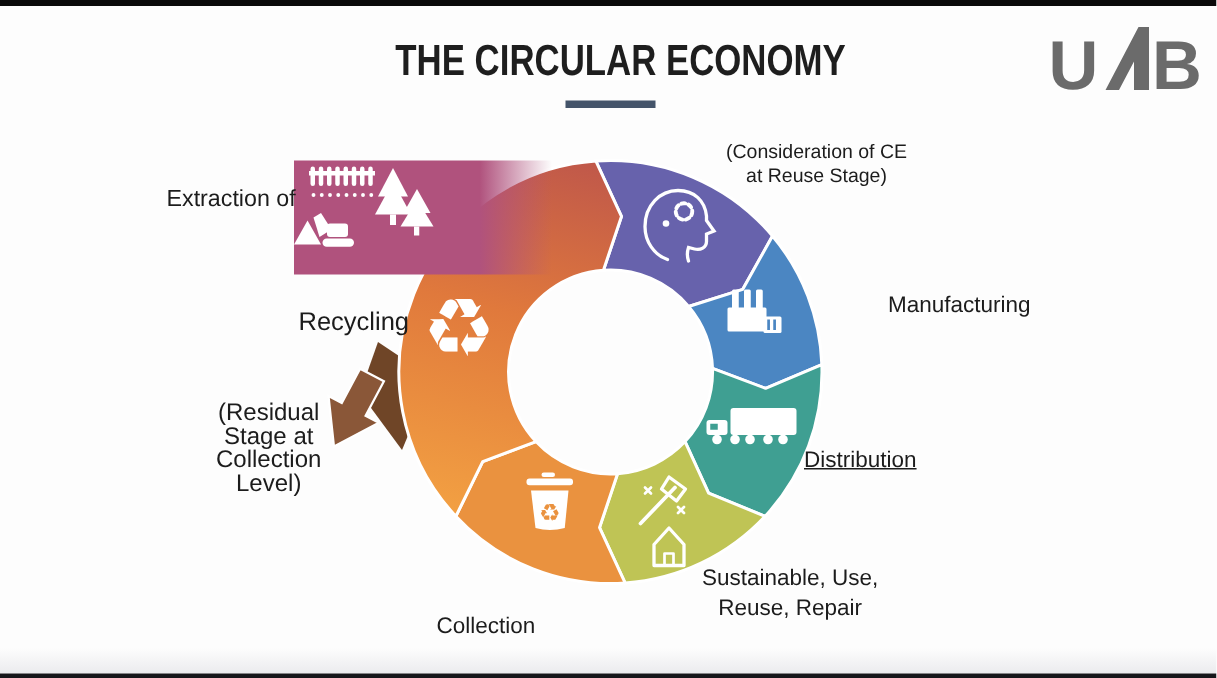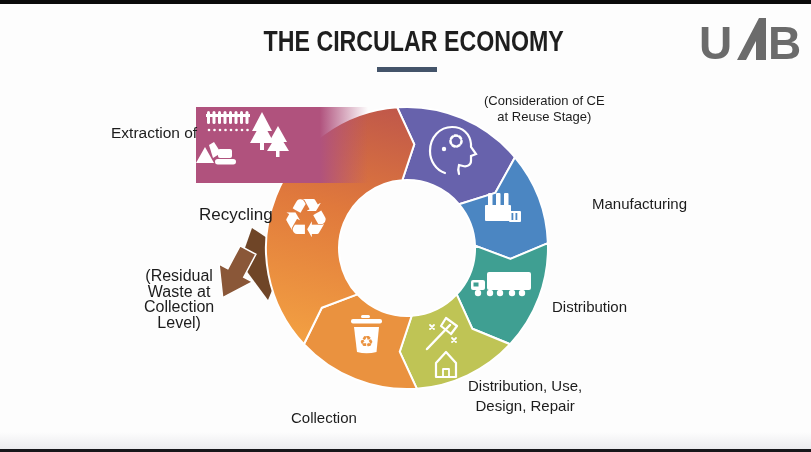--- a/index.html
+++ b/index.html
@@ -11,21 +11,21 @@
       background:linear-gradient(#fdfdfd,#ebebee);border-bottom:3px solid #16161a;box-sizing:border-box;}
   .title-wrap{position:absolute;left:0;top:25px;width:797px;text-align:center;margin-left:15px;}
   .title-wrap .t{display:inline-block;font-size:29px;font-weight:700;color:#1e1e1e;
       letter-spacing:0px;transform:scaleX(0.80);transform-origin:50% 50%;white-space:nowrap;}
   .diagram-svg{position:absolute;left:0;top:0;}
   .lbl{position:absolute;color:#1c1c1c;font-size:15px;line-height:20px;text-align:center;}
   .lbl div{white-space:nowrap;}
   #lbl-extraction{left:111px;top:123px;font-size:15.5px;}
   #lbl-design-note{left:484px;top:93px;font-size:13px;line-height:16px;}
   #lbl-manufacturing{left:556px;top:194px;margin-left:36px;}
-  #lbl-distribution{left:552px;top:297px;}
+  #lbl-distribution{left:536px;top:297px;text-decoration:underline;}
   #lbl-consumption{left:468px;top:376px;line-height:20px;}
   #lbl-collection{left:291px;top:408px;}
   #lbl-recycling{left:199px;top:205px;font-size:17px;}
   #lbl-residual{left:144px;top:268px;font-size:16px;line-height:15.5px;}
   .logo{position:absolute;left:698px;top:14px;}
 </style>
 </head>
 <body>
 
 <div class="stage">
@@ -162,26 +162,26 @@
   <div class="lbl" id="lbl-extraction">
     <div>Extraction of</div>
   </div>
   <div class="lbl" id="lbl-design-note">
     <div>(Consideration of CE</div>
     <div>at Reuse Stage)</div>
   </div>
   <div class="lbl" id="lbl-manufacturing">Manufacturing</div>
   <div class="lbl" id="lbl-distribution">Distribution</div>
   <div class="lbl" id="lbl-consumption">
-    <div>Distribution, Use,</div>
-    <div>Design, Repair</div>
+    <div>Sustainable, Use,</div>
+    <div>Reuse, Repair</div>
   </div>
   <div class="lbl" id="lbl-collection">Collection</div>
   <div class="lbl" id="lbl-recycling">Recycling</div>
   <div class="lbl" id="lbl-residual">
     <div>(Residual</div>
-    <div>Waste at</div>
+    <div>Stage at</div>
     <div>Collection</div>
     <div>Level)</div>
   </div>
 
   <div class="bar-bottom"></div>
 </div>
 
 </body></html>

